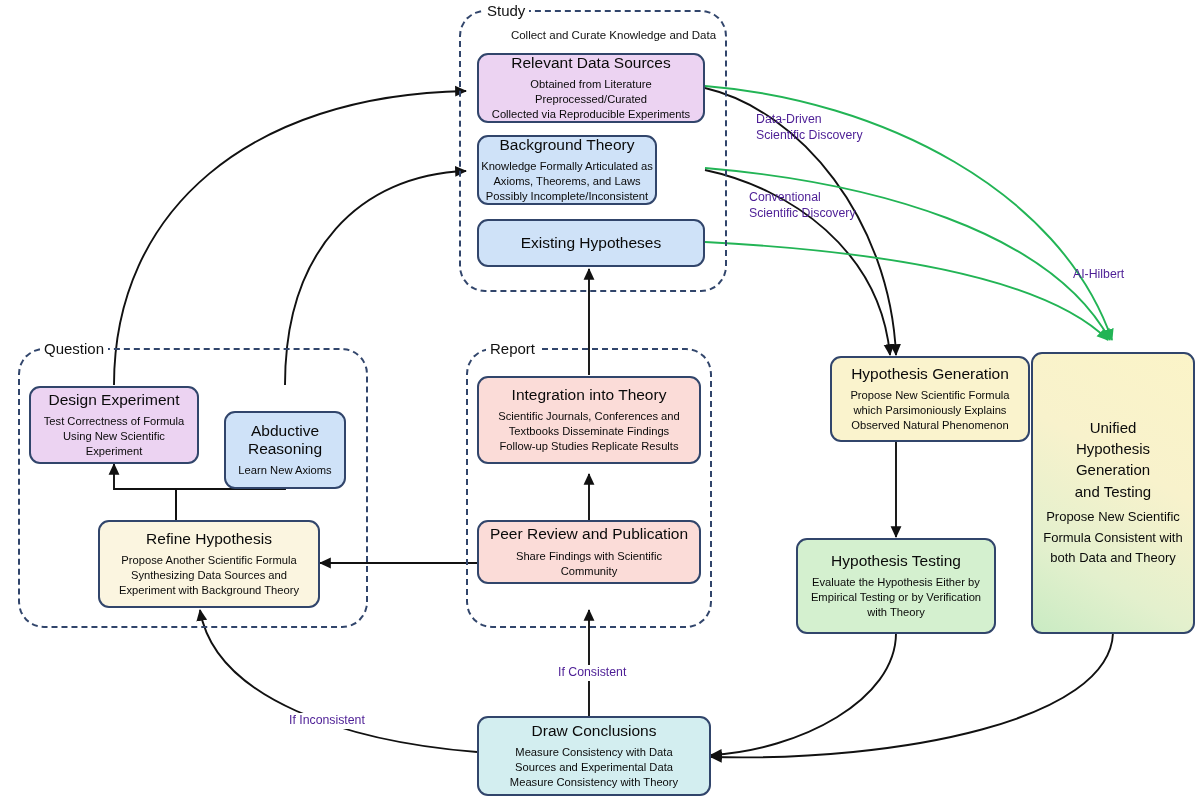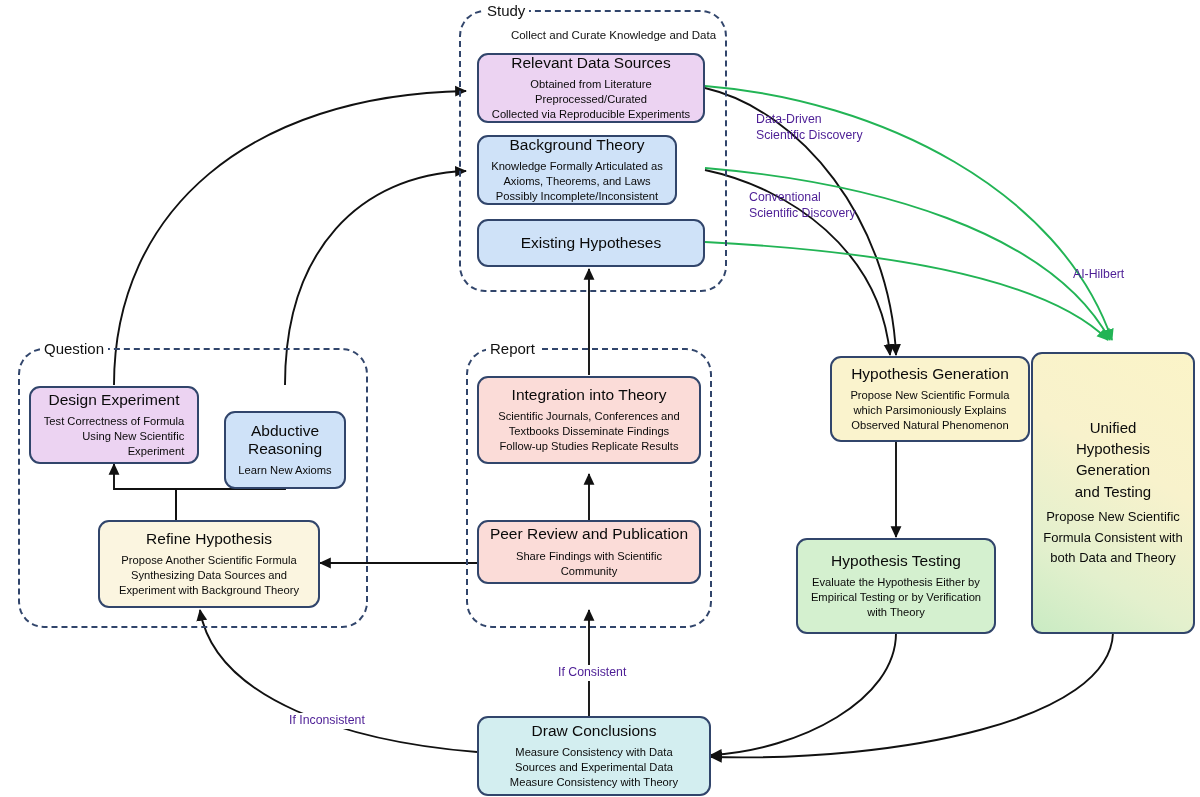--- a/index.html
+++ b/index.html
@@ -95,32 +95,32 @@
   <div class="cluster" style="left:466px;top:348px;width:246px;height:280px;"></div>
   <div class="cluster-label" style="left:486px;top:341px;">Report</div>
 
   <div class="node" style="left:477px;top:53px;width:228px;height:70px;background:#ecd3f2;">
     <div class="ttl">Relevant Data Sources</div>
     <div class="sub">Obtained from Literature
 Preprocessed/Curated
 Collected via Reproducible Experiments</div>
   </div>
 
-  <div class="node" style="left:477px;top:135px;width:200px;height:70px;background:#cfe2f8;">
+  <div class="node" style="left:477px;top:135px;width:180px;height:70px;background:#cfe2f8;">
     <div class="ttl">Background Theory</div>
     <div class="sub">Knowledge Formally Articulated as
 Axioms, Theorems, and Laws
 Possibly Incomplete/Inconsistent</div>
   </div>
 
   <div class="node" style="left:477px;top:219px;width:228px;height:48px;background:#cfe2f8;">
     <div class="ttl">Existing Hypotheses</div>
   </div>
 
-  <div class="node" style="left:29px;top:386px;width:170px;height:78px;background:#ecd3f2;text-align:right;">
+  <div class="node" style="left:29px;top:386px;width:170px;height:78px;background:#ecd3f2;">
     <div class="ttl">Design Experiment</div>
     <div class="sub">Test Correctness of Formula
 Using New Scientific
 Experiment</div>
   </div>
 
   <div class="node" style="left:224px;top:386px;width:122px;height:78px;background:#cfe2f8;margin-top:25px;">
     <div class="ttl">Abductive
 Reasoning</div>
     <div class="sub">Learn New Axioms</div>

